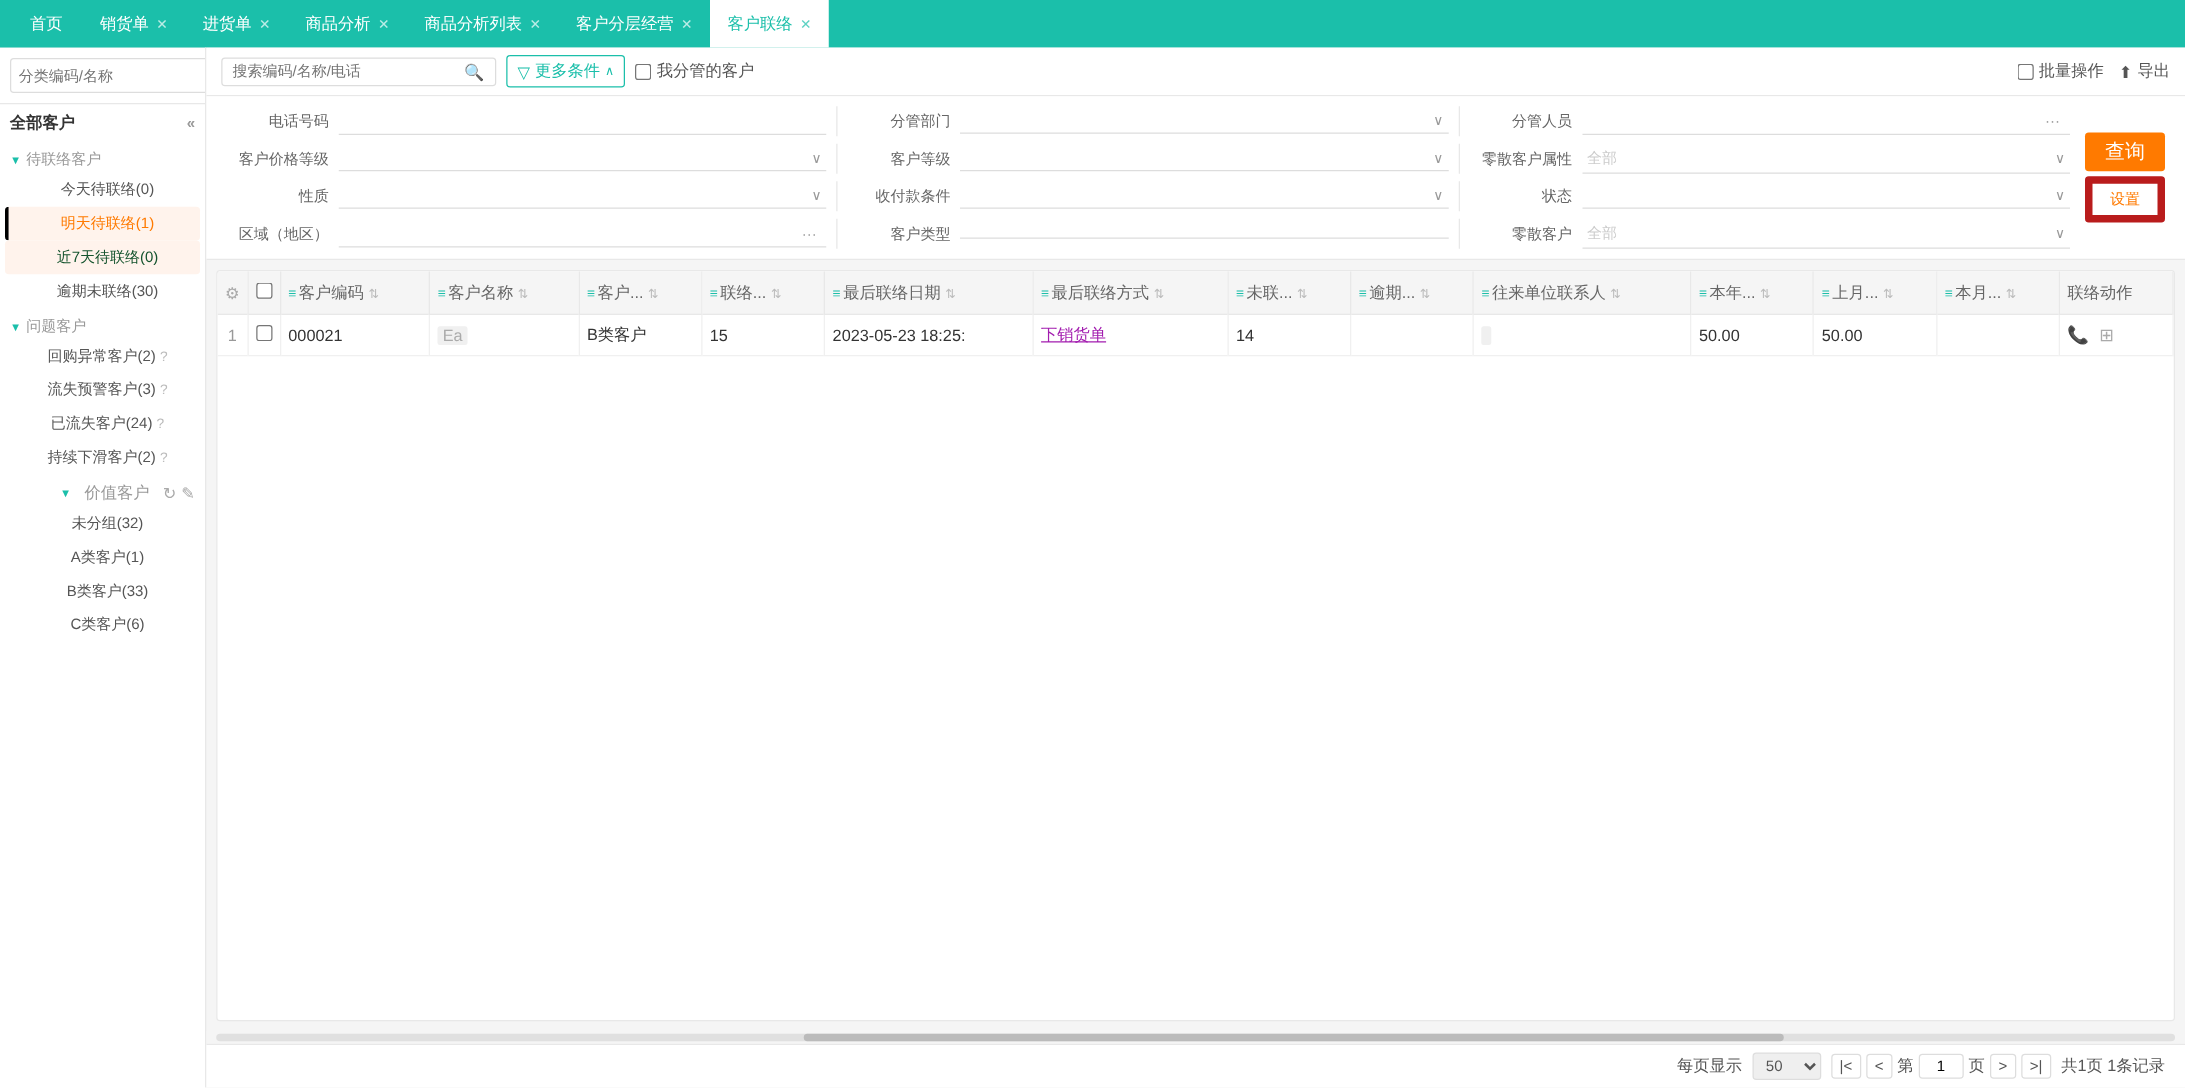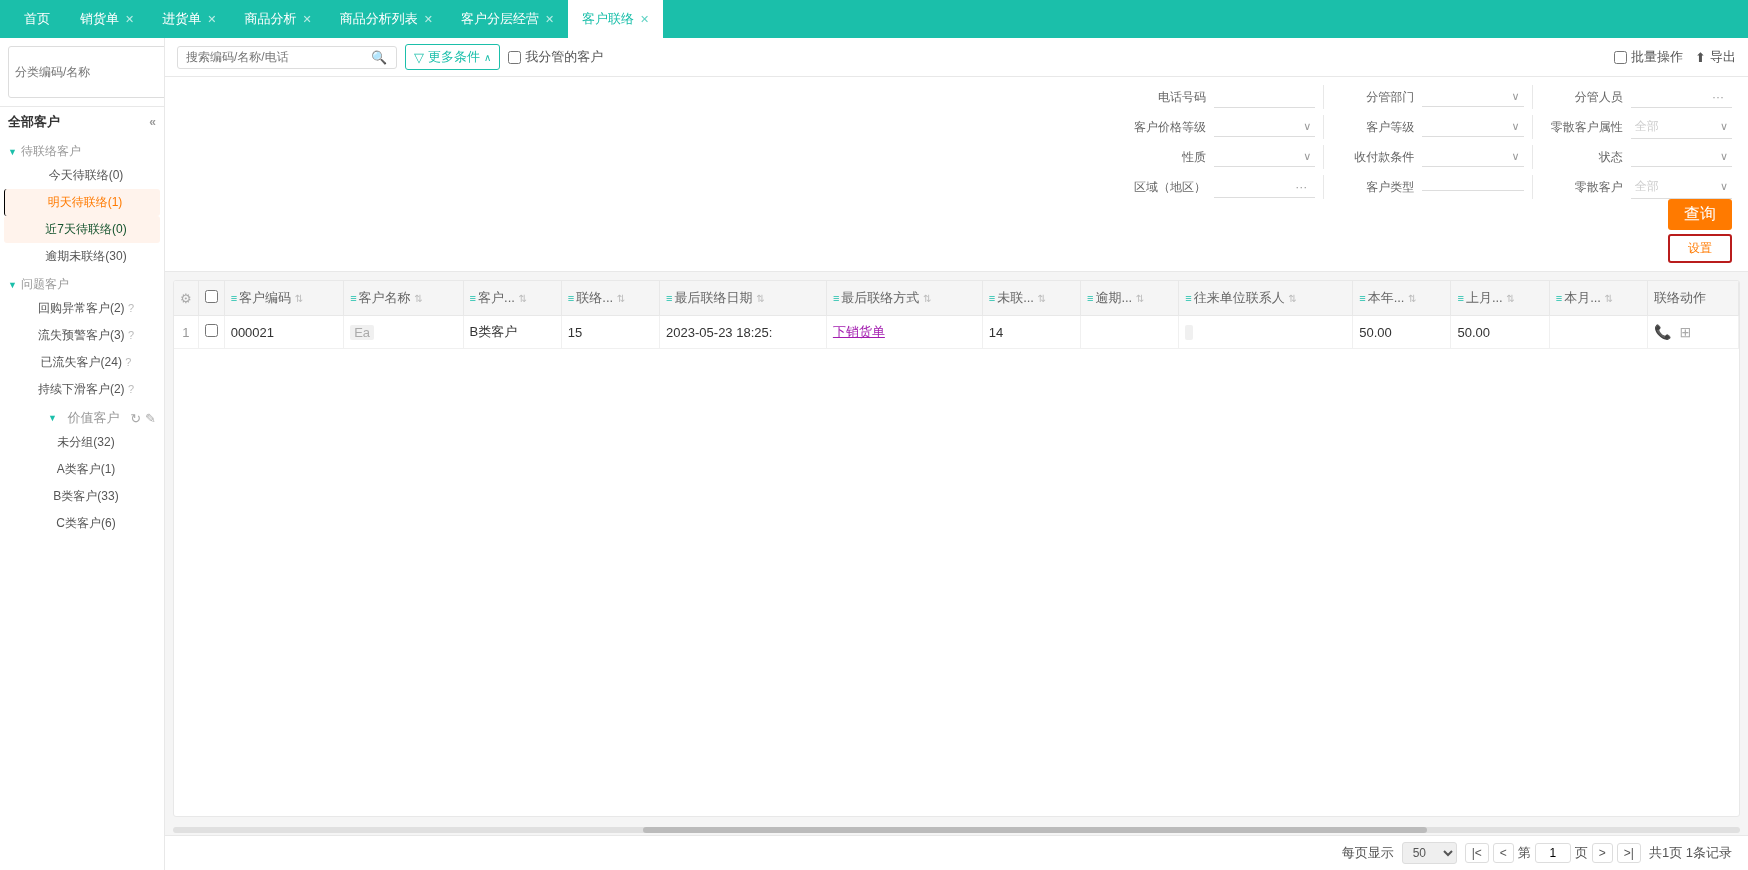--- a/index.html
+++ b/index.html
@@ -47,21 +47,21 @@
       padding: 8px;
       display: flex;
       align-items: center;
       gap: 4px;
       border-bottom: 1px solid #e8e8e8;
     }
     .sidebar-search input {
       flex: 1;
       border: 1px solid #ddd;
       border-radius: 3px;
-      padding: 18px 6px;
+      padding: 6px 6px;
       font-size: 12px;
       outline: none;
       color: #ec4899;
     }
     .sidebar-all-customers {
       display: flex;
       align-items: center;
       justify-content: space-between;
       padding: 6px 8px;
       font-weight: bold;
@@ -84,21 +84,21 @@
     }
     .sidebar-item {
       padding: 5px 8px 5px 16px;
       color: #555;
       cursor: pointer;
       font-size: 12px;
       border-radius: 3px;
       margin: 0 4px;
       text-align: center;
     }
-    .sidebar-item.active { background: #fff3ec; color: #ff7a00; font-weight: 500; border-left: 1px solid #000000; padding-left: 13px; }
+    .sidebar-item.active { background: #fff3ec; color: #ff7a00; font-weight: 500; border-left: 3px solid #000000; padding-left: 13px; }
     .sidebar-item.sub-active { background: #fff3ec; color: #ff7a00; }
 
     
     .content-area {
       flex: 1;
       display: flex;
       flex-direction: column;
       overflow: hidden;
     }
 
@@ -233,21 +233,21 @@
       color: #fff;
       border: none;
       border-radius: 3px;
       padding: 5px 16px;
       cursor: pointer;
       font-size: 16px;
     }
     .btn-settings {
       background: #fff;
       color: #ff7a00;
-      border: 2px solid #b91c1c;
+      border: 6px solid #b91c1c;
       border-radius: 3px;
       padding: 4px 14px;
       cursor: pointer;
       font-size: 12px;
     }
     .filter-dots { color: #999; font-size: 12px; padding: 0 4px; }
 
     
     .table-area {
       flex: 1;
@@ -449,21 +449,21 @@
         </div>
         <div class="export-btn">
           <span>⬆</span>
           <span>导出</span>
         </div>
       </div>
     </div>
 
     <div class="filter-panel">
 
-      <div style="display:flex;align-items:flex-end;flex-direction:column;">
+      <div style="display:flex;align-items:center;">
         <div style="flex:1;">
           <div class="filter-row">
 
             <div class="filter-cell">
               <span class="filter-label">电话号码</span>
               <input class="filter-input" style="width: 260px;">
             </div>
             <div class="filter-divider"></div>
 
             <div class="filter-cell">

